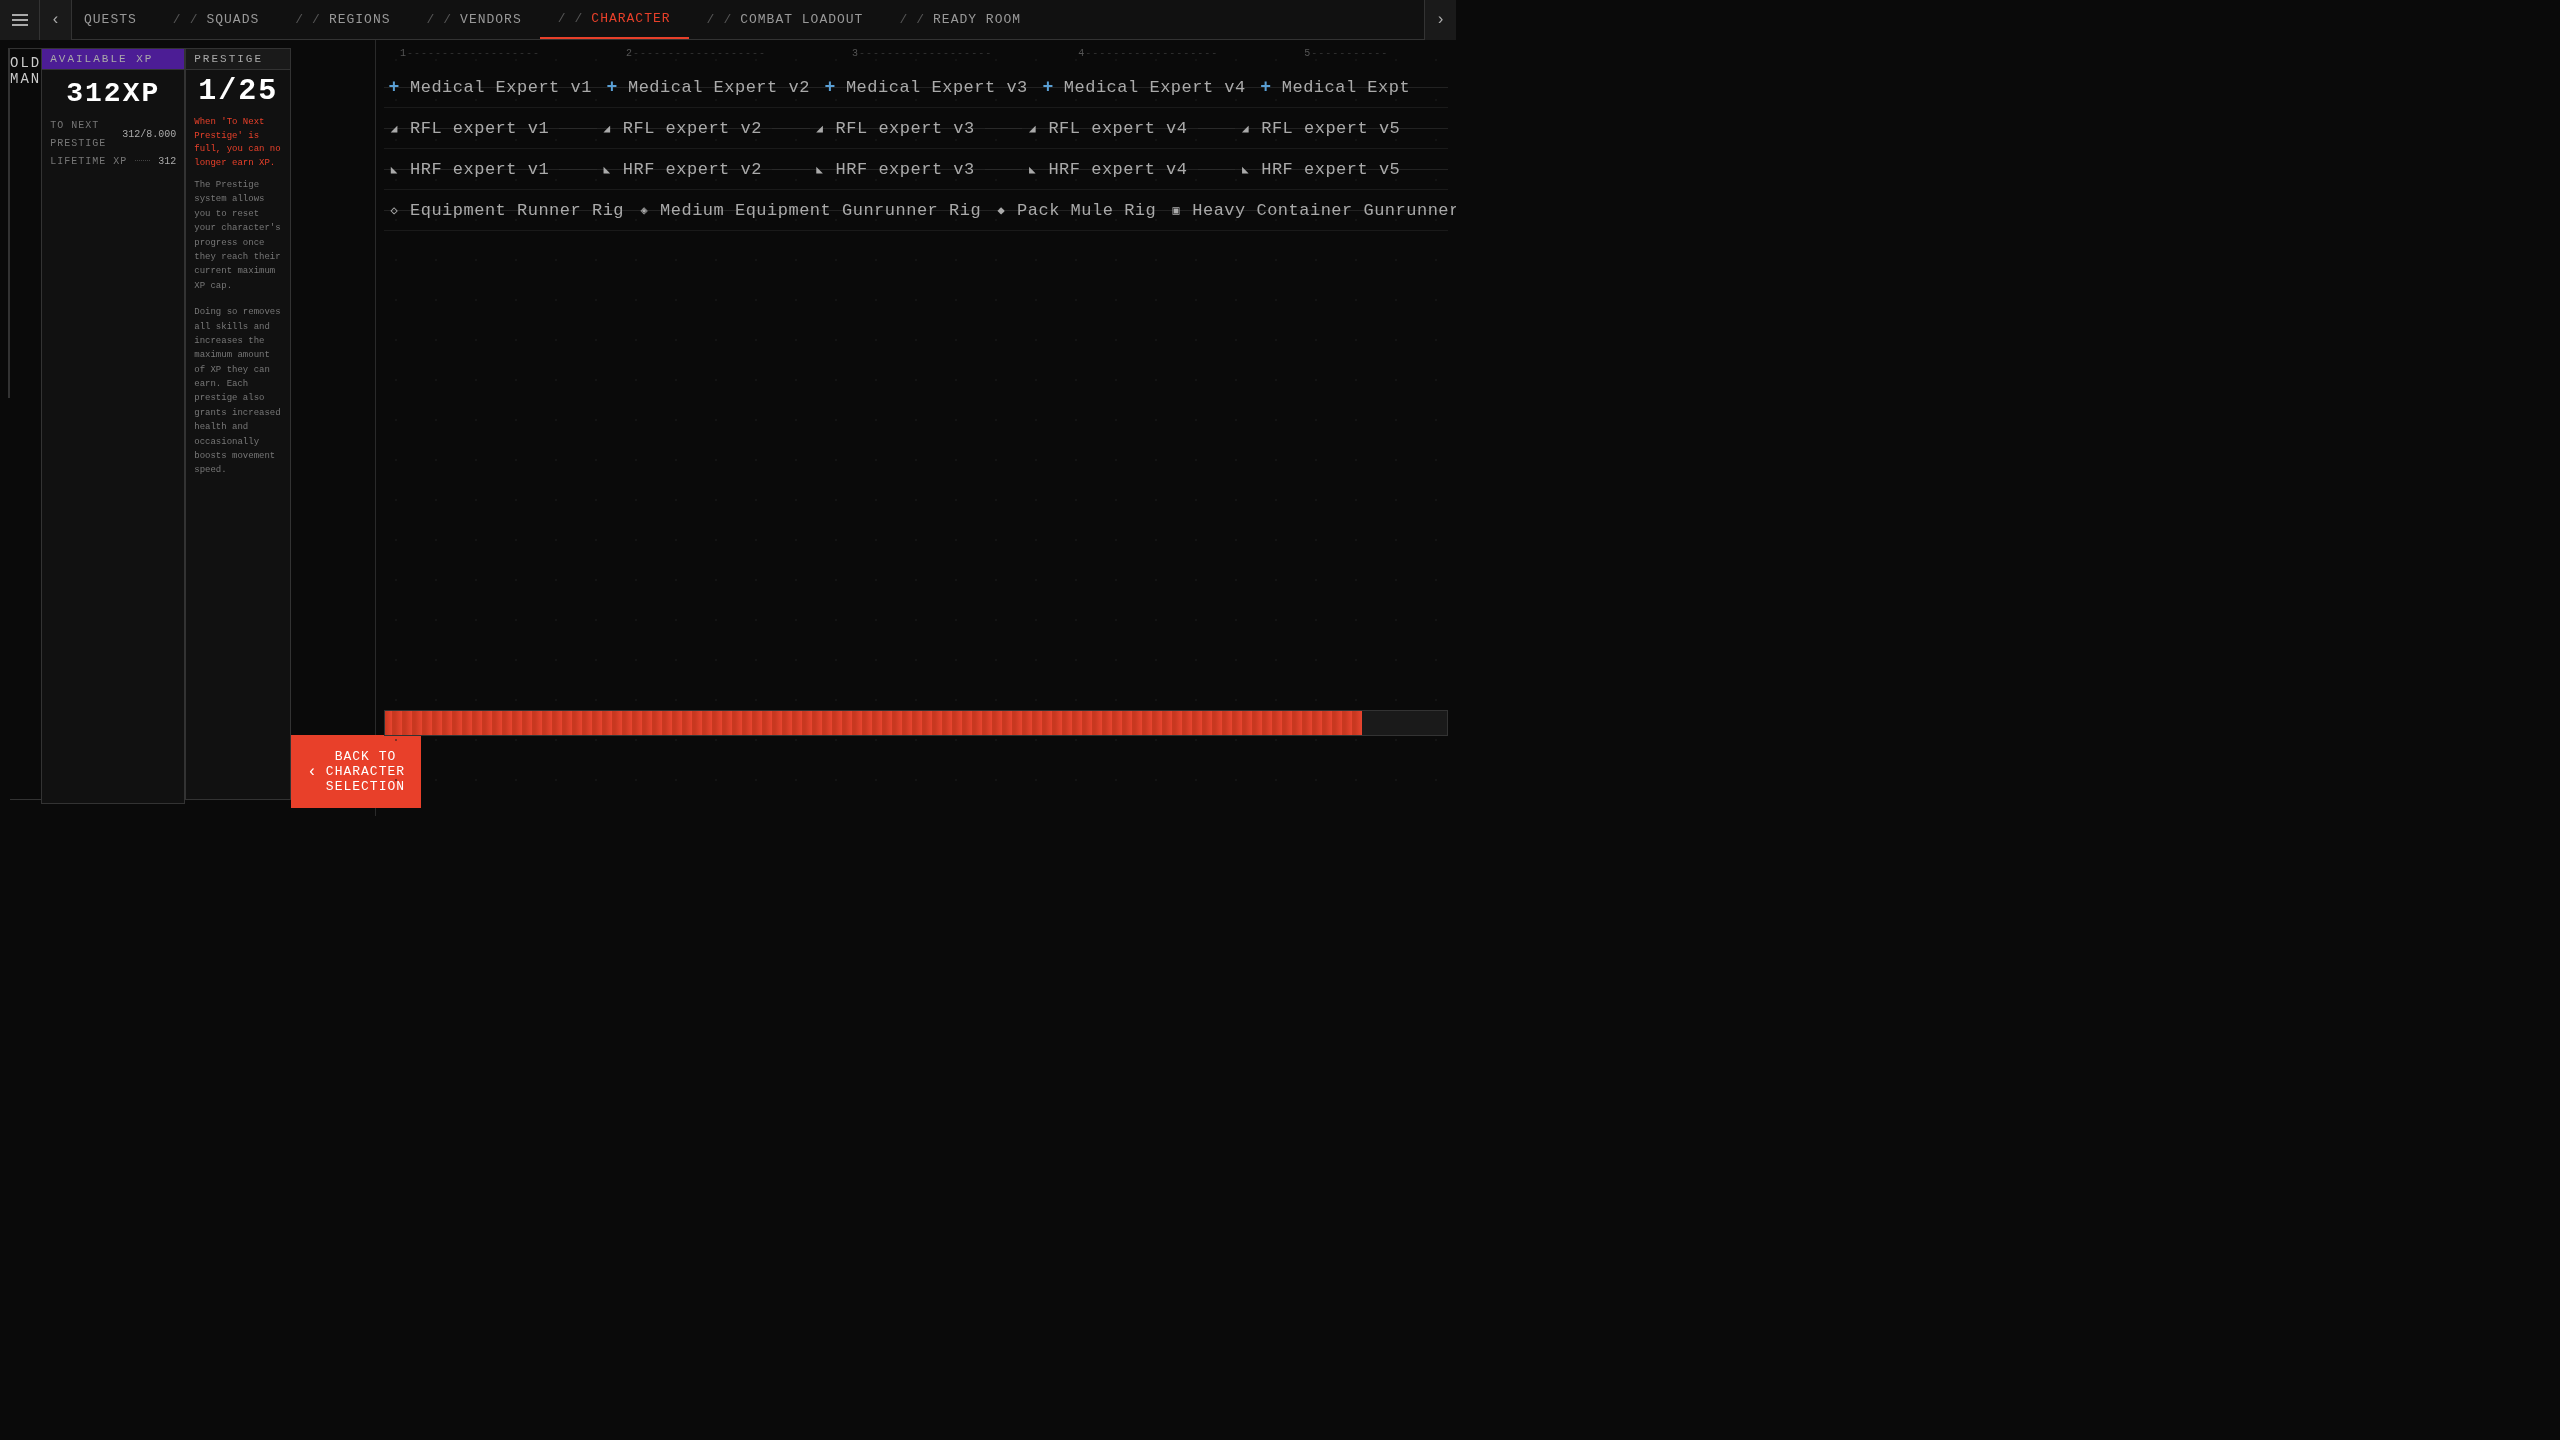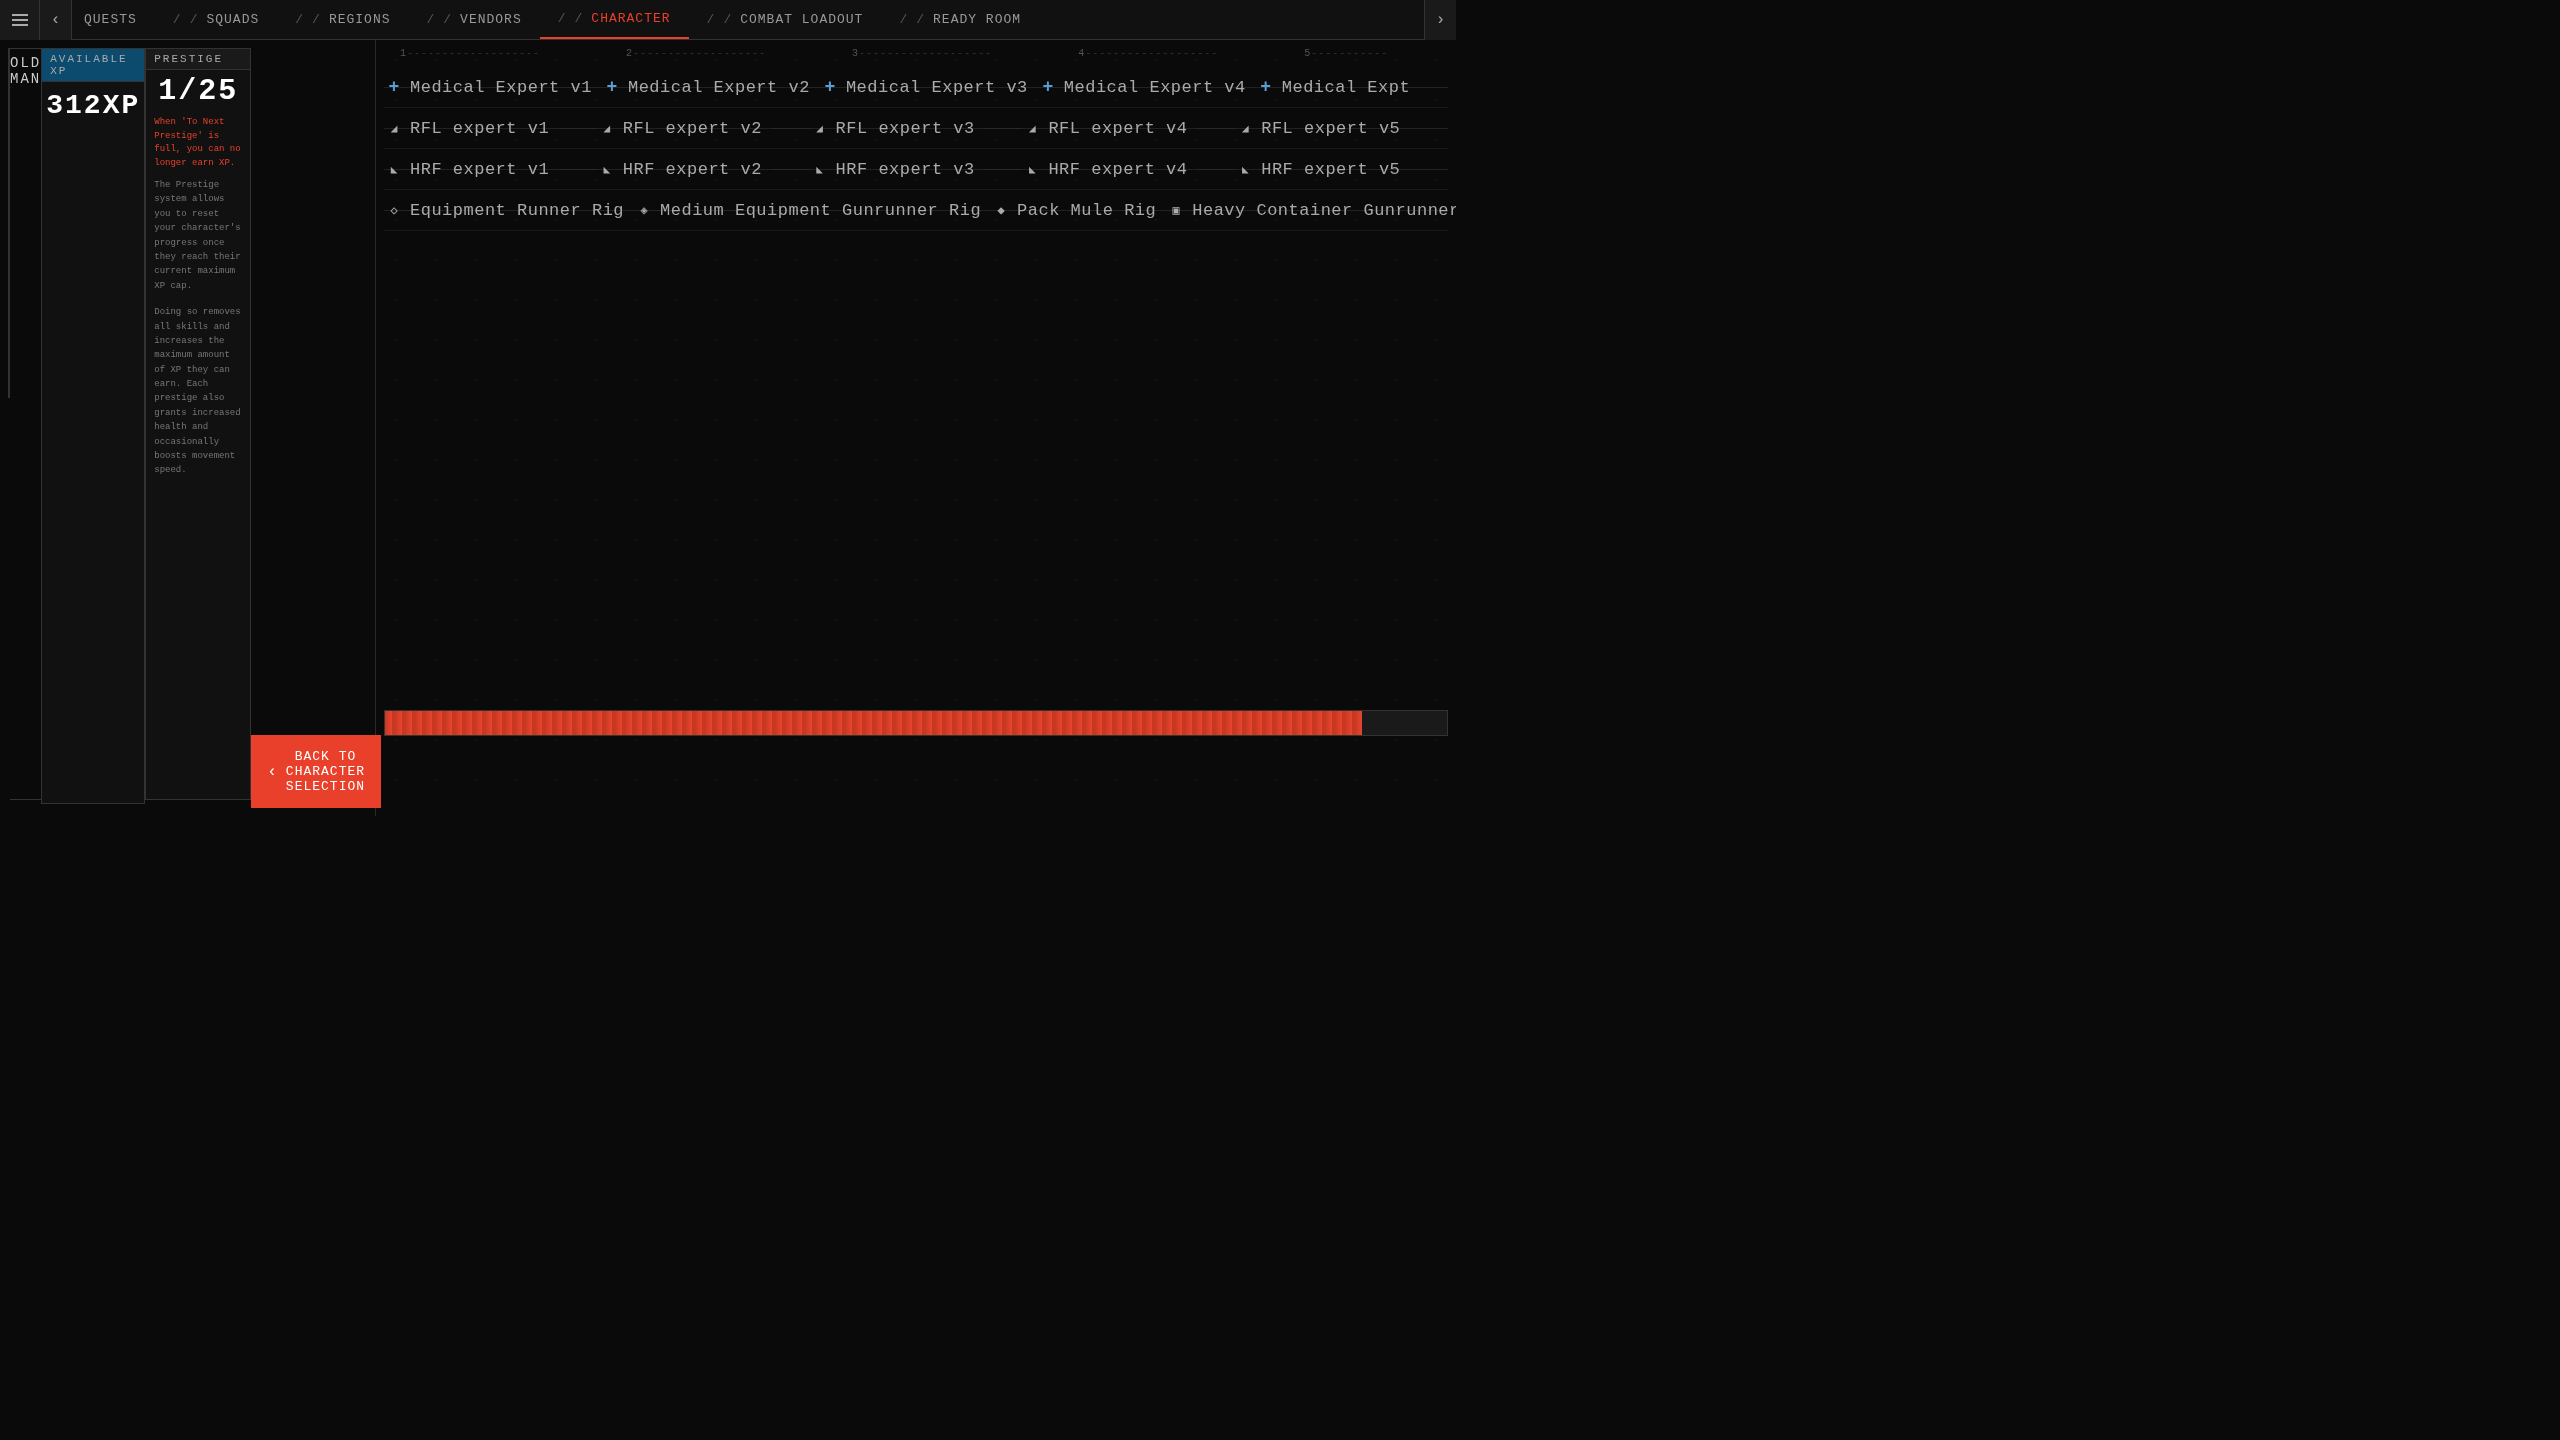--- a/index.html
+++ b/index.html
@@ -145,21 +145,21 @@
       margin-bottom: 8px;
     }
 
     .xp-panel {
       border: 1px solid #333;
       background: #111;
       margin-bottom: 4px;
     }
 
     .xp-header {
-      background: #0c4a6e;
+      background: #4c1d95;
       padding: 4px 8px;
       font-size: 11px;
       letter-spacing: 2px;
       color: #aaa;
       border-bottom: 1px solid #333;
     }
 
     .xp-value {
       font-size: 28px;
       font-weight: bold;
@@ -437,20 +437,32 @@
       <span>OLD MAN</span>
     </div>
 
     <div class="xp-panel">
       <div class="xp-header">
         <span>AVAILABLE XP</span>
       </div>
       <div class="xp-value">
         <span>312XP</span>
       </div>
+      <div class="xp-details">
+        <div class="detail-separator">
+          <span class="xp-detail-label">TO NEXT PRESTIGE</span>
+          <span style="flex:1;border-bottom:1px dotted #444;margin:0 4px 3px 4px;display:inline-block;"></span>
+          <span class="xp-detail-value">312/8.000</span>
+        </div>
+        <div class="detail-separator">
+          <span class="xp-detail-label">LIFETIME XP</span>
+          <span style="flex:1;border-bottom:1px dotted #444;margin:0 4px 3px 4px;display:inline-block;"></span>
+          <span class="xp-detail-value">312</span>
+        </div>
+      </div>
     </div>
 
     <div class="prestige-panel">
       <div class="prestige-header">
         <span>PRESTIGE</span>
       </div>
       <div class="prestige-value">
         <span>1/25</span>
       </div>
       <div class="prestige-warning">

